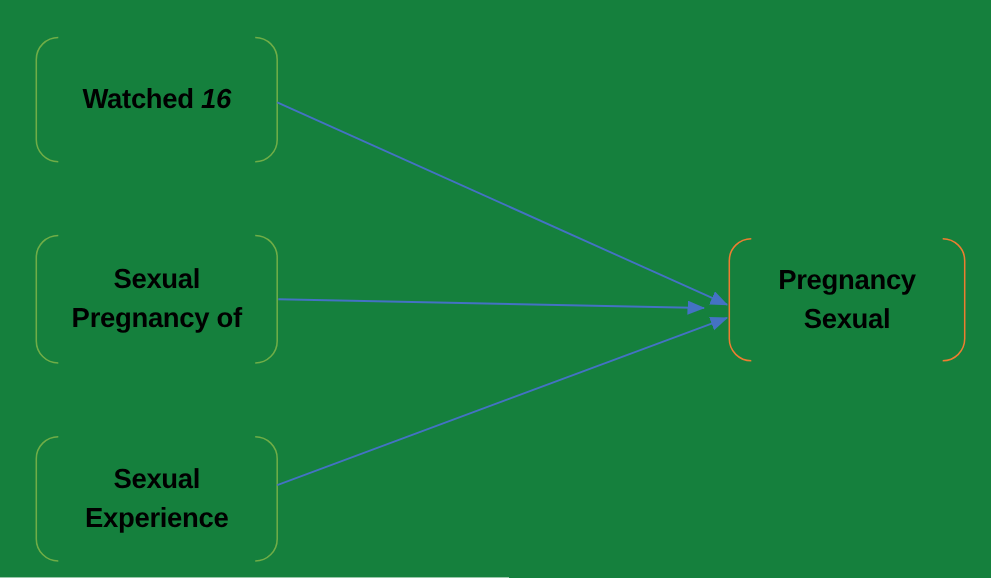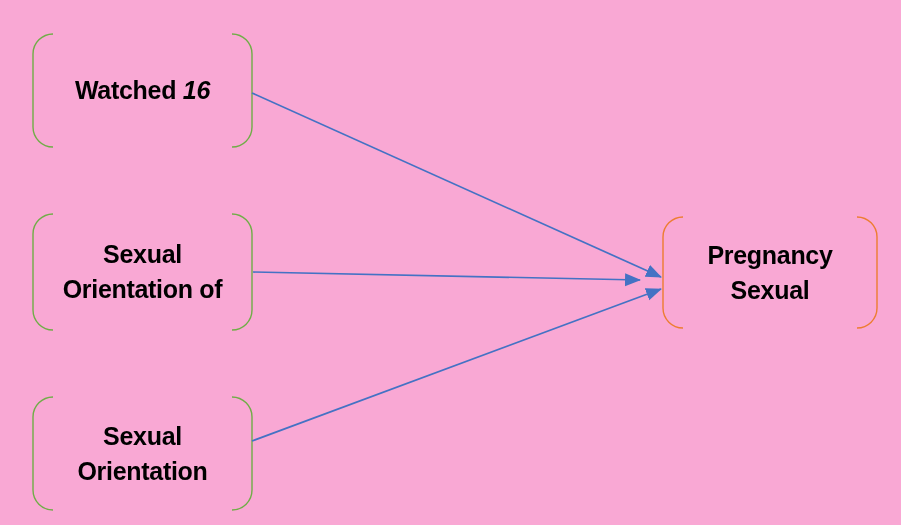--- a/index.html
+++ b/index.html
@@ -4,21 +4,21 @@
 <style>
   html, body {
     margin: 0;
     padding: 0;
     background: #ffffff;
   }
   .canvas {
     position: relative;
     width: 901px;
     height: 525px;
-    background: #f9a8d4;
+    background: #15803d;
     overflow: hidden;
     font-family: "Liberation Sans", sans-serif;
   }
   .diagram-svg {
     position: absolute;
     left: 0;
     top: 0;
     width: 901px;
     height: 525px;
   }
@@ -72,26 +72,26 @@
     <path class="edge-line" d="M253,272 L640,280" marker-end="url(#arrowhead-marker)" stroke="#4472C4"></path>
     <path class="edge-line" d="M252,441 L661,289" marker-end="url(#arrowhead-marker)" stroke="#4472C4"></path>
   </svg>
 
   <div class="node-label n1">
     <div><span>Watched</span> <i>16</i></div>
   </div>
 
   <div class="node-label n2">
     <div>Sexual</div>
-    <div>Orientation of</div>
+    <div>Pregnancy of</div>
   </div>
 
   <div class="node-label n3">
     <div>Sexual</div>
-    <div>Orientation</div>
+    <div>Experience</div>
   </div>
 
   <div class="node-label n4">
     <div>Pregnancy</div>
     <div>Sexual</div>
   </div>
 
 </div>
 
 </body></html>

